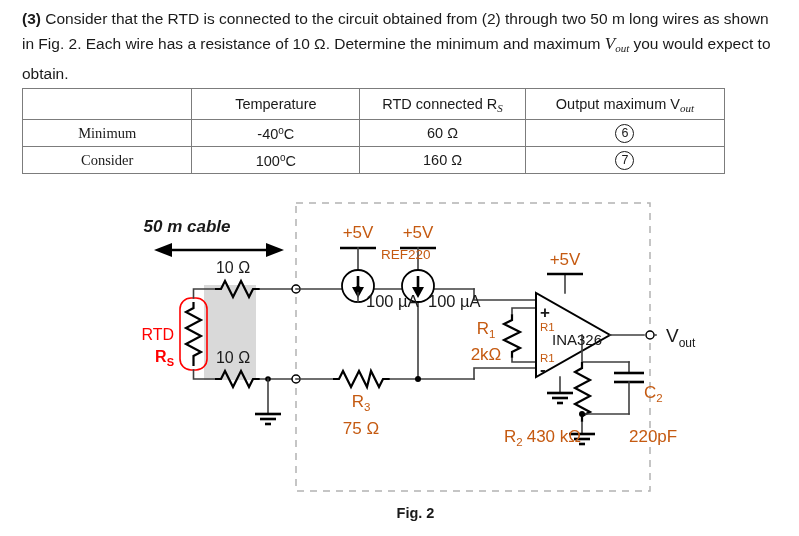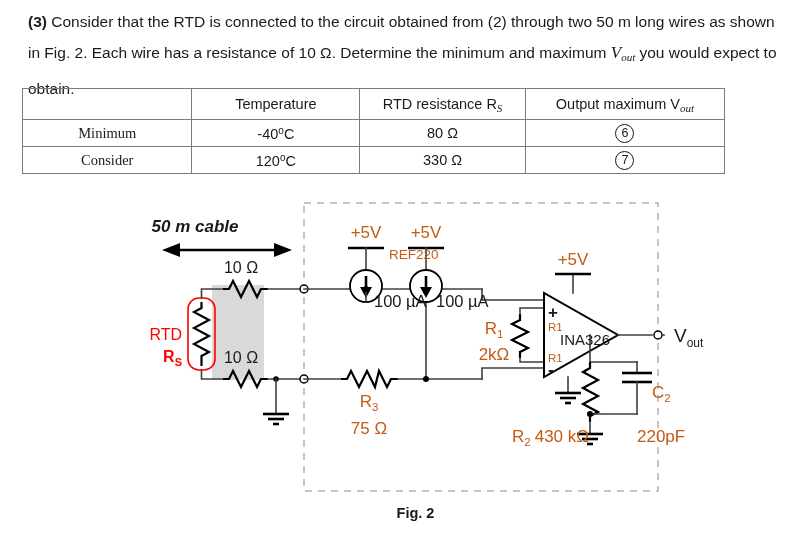--- a/index.html
+++ b/index.html
@@ -5,22 +5,22 @@
   html,body{margin:0;padding:0;background:#ffffff;}
   body{
     width:799px;height:536px;position:relative;overflow:hidden;
     font-family:"Liberation Sans", sans-serif;
     color:#1a1a1a;
     -webkit-font-smoothing:antialiased;
   }
 
   
   #question{
-    position:absolute;left:28px;top:6px;width:760px;
-    font-size:15.5px;line-height:31px;color:#1a1a1a;
+    position:absolute;left:22px;top:6px;width:760px;
+    font-size:15.5px;line-height:25px;color:#1a1a1a;
   }
   #question b{font-weight:bold;}
   .vout-italic{font-style:italic;font-family:"Liberation Serif",serif;font-size:17px;}
   .sub{font-size:11px;vertical-align:-0.25em;font-style:italic;}
 
   
   #spec-table{
     position:absolute;left:22px;top:88px;width:703px;
     border-collapse:collapse;
     font-size:14.5px;
@@ -40,21 +40,21 @@
   #spec-table td.c3{width:202px;}
   .serif-it{font-family:"Liberation Serif",serif;font-style:italic;font-size:16px;}
   .deg{font-size:10px;vertical-align:0.45em;}
   .circnum{
     display:inline-block;width:17px;height:17px;line-height:16px;
     border:1.3px solid #1a1a1a;border-radius:50%;
     font-size:12.5px;text-align:center;
   }
 
   
-  #figure{position:absolute;left:12px;top:190px;width:725px;height:346px;}
+  #figure{position:absolute;left:4px;top:190px;width:725px;height:346px;}
   #figure svg{display:block;}
 
   .lbl{font-family:"Liberation Sans",sans-serif;fill:#1a1a1a;}
   .lbl-org{fill:#c55a11;}
   .lbl-red{fill:#ff0000;}
   .wire{stroke:#3f3f3f;stroke-width:1.6;fill:none;stroke-linecap:square;}
   .thick{stroke:#000000;stroke-width:2.6;fill:none;}
   .res{stroke:#000000;stroke-width:2.2;fill:none;stroke-linejoin:miter;stroke-linecap:butt;}
   .dashbox{stroke:#b3b3b3;stroke-width:1.5;fill:none;stroke-dasharray:7 6;}
   .shade{fill:#d9d9d9;}
@@ -70,33 +70,33 @@
 </head>
 <body>
 
 <div id="question"><b>(3)</b><span> Consider that the RTD is connected to the circuit obtained from (2) through two 50 m long wires as shown in Fig. 2. Each wire has a resistance of 10 Ω. Determine the minimum and maximum </span><span class="vout-italic"><span>V</span><span class="sub">out</span></span><span> you would expect to obtain.</span></div>
 
 <table id="spec-table">
   <tbody>
     <tr>
       <td class="c0"></td>
       <td class="c1">Temperature</td>
-      <td class="c2"><span>RTD resistance R</span><span class="serif-it"><span class="sub">S</span></span></td>
+      <td class="c2"><span>RTD connected R</span><span class="serif-it"><span class="sub">S</span></span></td>
       <td class="c3"><span>Output maximum V</span><span class="serif-it"><span class="sub">out</span></span></td>
     </tr>
     <tr>
       <td class="c0">Minimum</td>
       <td class="c1"><span>-40</span><span class="deg">o</span><span>C</span></td>
-      <td class="c2">80 Ω</td>
+      <td class="c2">60 Ω</td>
       <td class="c3"><span class="circnum">6</span></td>
     </tr>
     <tr>
       <td class="c0">Consider</td>
-      <td class="c1"><span>120</span><span class="deg">o</span><span>C</span></td>
-      <td class="c2">330 Ω</td>
+      <td class="c1"><span>100</span><span class="deg">o</span><span>C</span></td>
+      <td class="c2">160 Ω</td>
       <td class="c3"><span class="circnum">7</span></td>
     </tr>
   </tbody>
 </table>
 
 <div id="figure">
 <svg width="799" height="346" viewBox="0 0 799 346" xmlns="http://www.w3.org/2000/svg">
 
   <rect class="dashbox" x="292" y="13" width="354" height="288"></rect>
 

